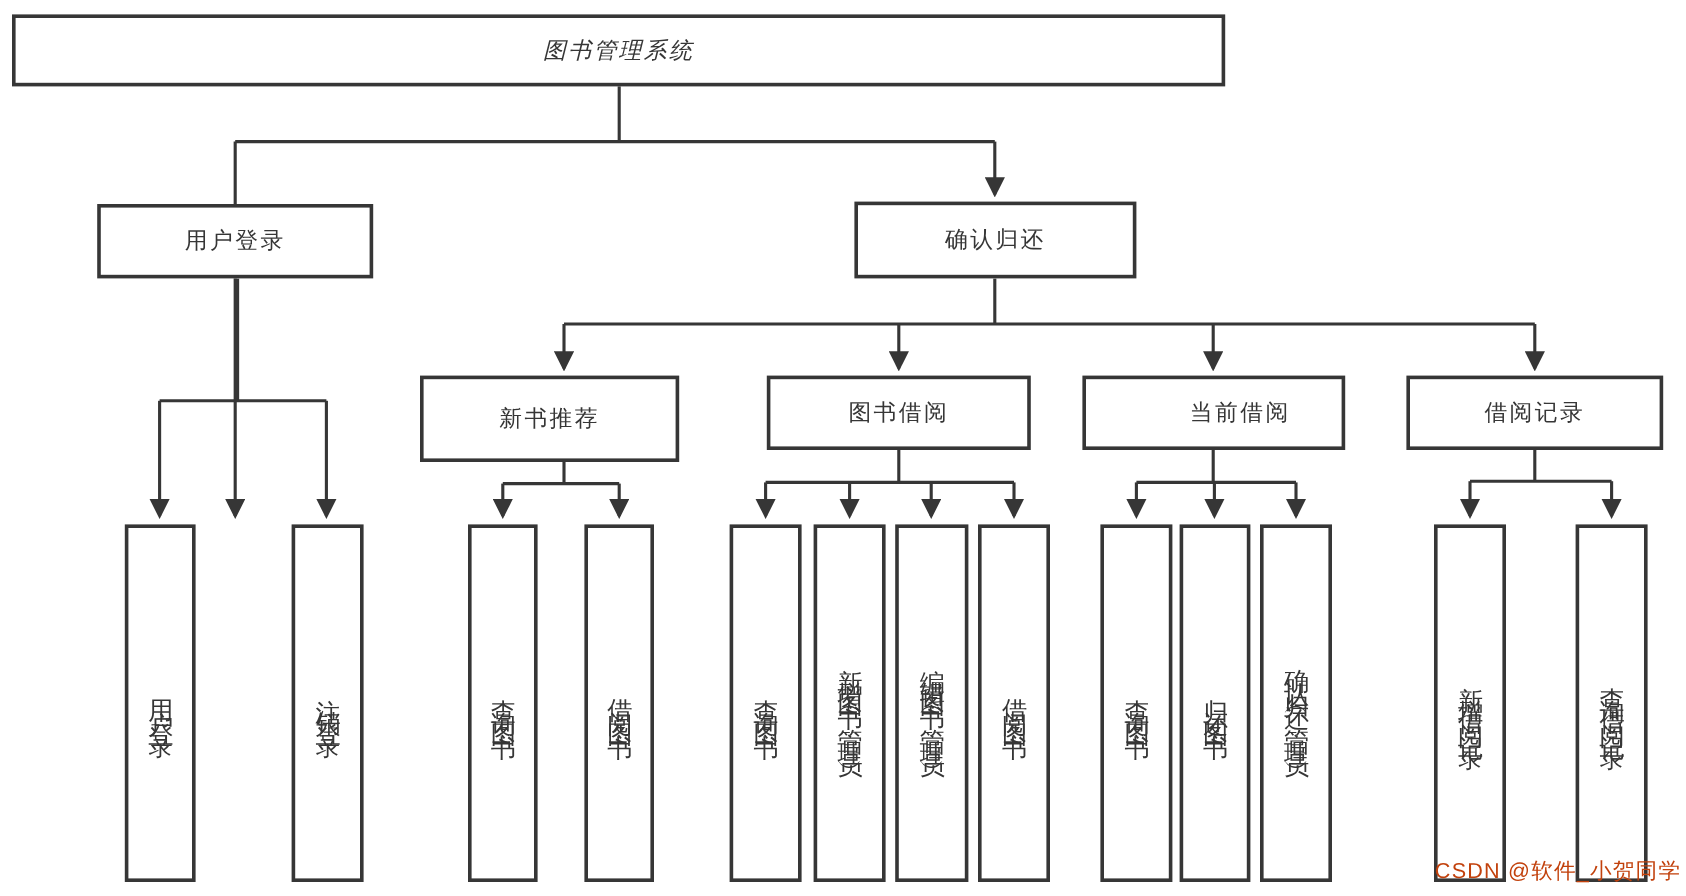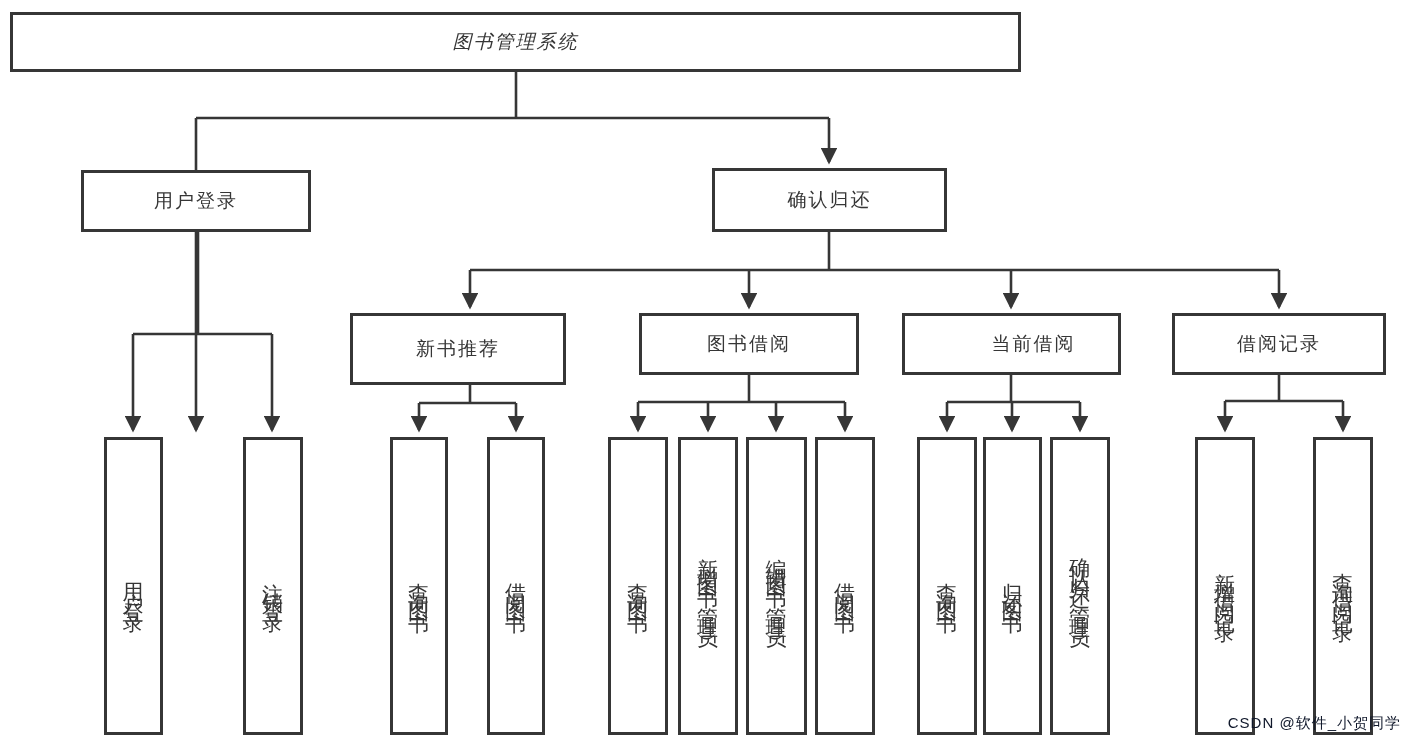--- a/index.html
+++ b/index.html
@@ -39,23 +39,23 @@
     font-size: 21px;
     letter-spacing: 10px;
     line-height: 1;
     white-space: nowrap;
   }
   #watermark {
     position: absolute;
     right: 4px;
     top: 714px;
     z-index: 2;
-    font-size: 15px;
+    font-size: 18px;
     letter-spacing: 1px;
-    color: #0f172a;
+    color: #c2410c;
     white-space: nowrap;
   }
 </style>
 </head>
 <body>
 
 <div id="stage">
 
   <svg id="wires" viewBox="0 0 1405 747" xmlns="http://www.w3.org/2000/svg">
     <defs>

